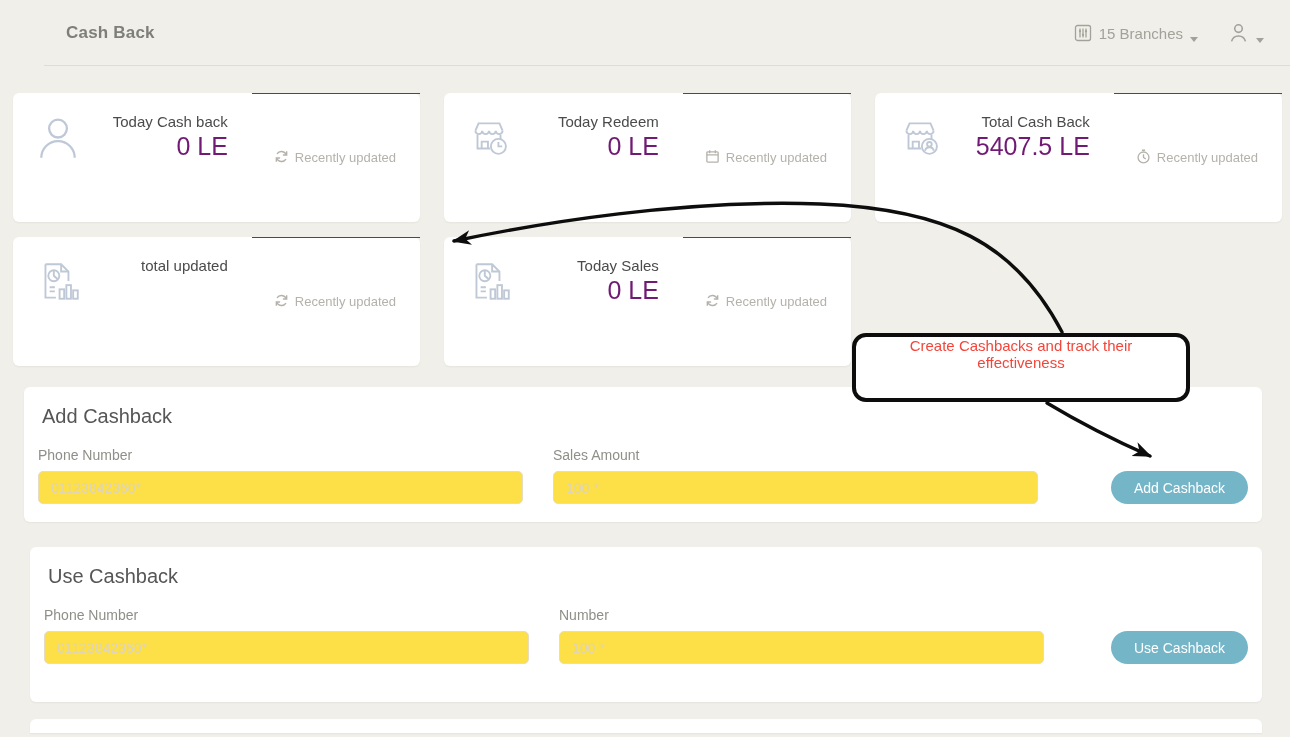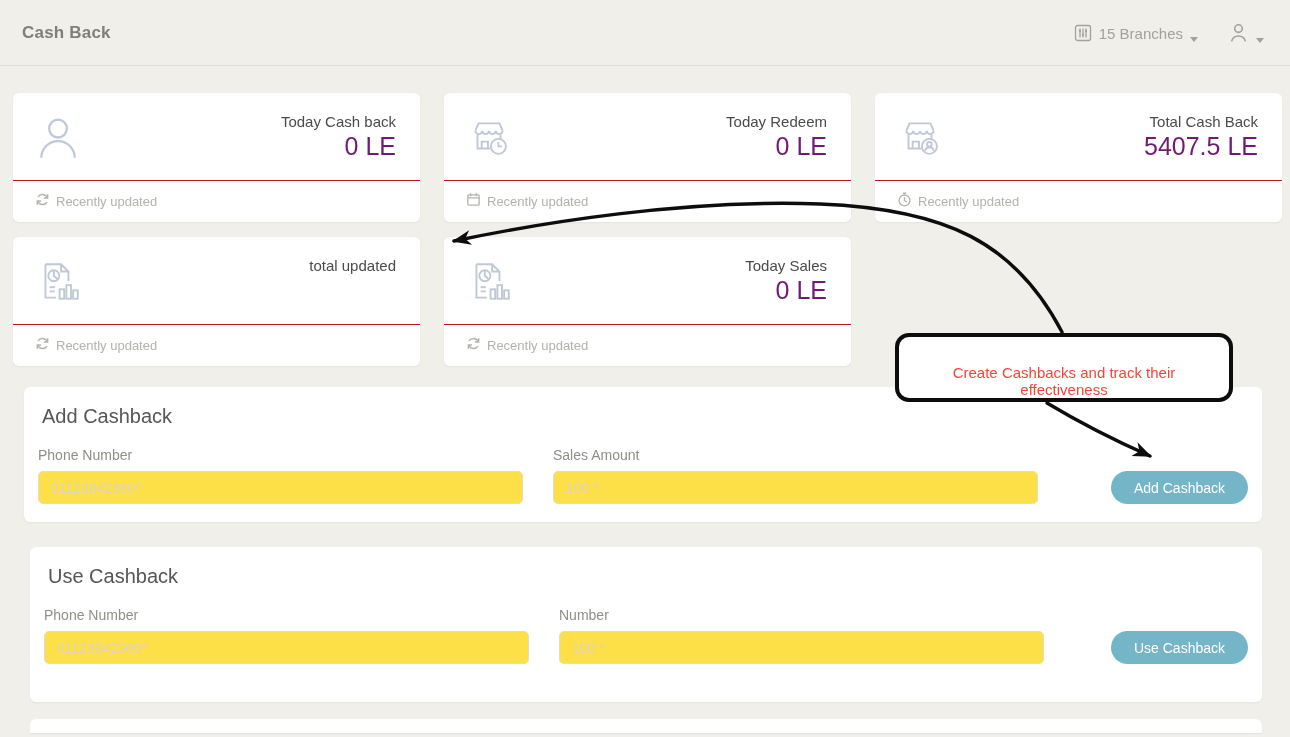--- a/index.html
+++ b/index.html
@@ -10,20 +10,21 @@
     overflow:hidden;
     font-family:"Liberation Sans","DejaVu Sans",sans-serif;
     color:#4b4b4b;
   }
   
   .header {
     height:66px;
     display:flex; align-items:center;
     padding:0 26px 0 22px;
     border-bottom:1px solid #dedcd3;
+    margin-left:44px;
   }
   .page-title { font-size:17px; font-weight:bold; color:#7f7f7a; letter-spacing:.2px; }
   .header-right { margin-left:auto; display:flex; align-items:center; gap:30px; }
   .branch-selector, .user-menu {
     display:flex; align-items:flex-end; gap:7px;
     color:#a2a29b; font-size:15px; cursor:pointer;
   }
   .caret {
     width:0; height:0; margin-top:2px;
     border-left:4.5px solid transparent;
@@ -36,21 +37,21 @@
     display:grid;
     grid-template-columns:repeat(3,1fr);
     column-gap:24px; row-gap:15px;
     padding:0 8px 0 13px;
     margin-top:27px;
   }
   .stat-card {
     background:#fff; border-radius:6px;
     box-shadow:0 1px 2px rgba(0,0,0,.05);
     height:129px;
-    display:flex; flex-direction:column;
+    display:flex; 
   }
   .stat-top {
     flex:1;
     display:flex; align-items:flex-start;
     padding:20px 24px 0 22px;
   }
   .stat-icon { width:46px; height:46px; margin-top:2px; }
   .stat-icon svg { width:46px; height:46px; }
   .stat-meta { margin-left:auto; text-align:right; }
   .stat-label { font-size:15px; color:#4b4b4b; margin-bottom:2px; }
@@ -101,26 +102,26 @@
     margin:17px 28px 0 30px;
     height:14px;
   }
   
   .arrows-overlay {
     position:absolute; left:0; top:0;
     width:1290px; height:737px;
     pointer-events:none; z-index:5;
   }
   .annotation-box {
-    position:absolute; left:895px; top:333px;
+    position:absolute; left:852px; top:333px;
     width:338px; height:69px;
     background:#fff;
     border:4px solid #0d0d0d;
     border-radius:14px;
-    display:flex; align-items:flex-end; justify-content:center;
+    display:flex; align-items:flex-start; justify-content:center;
     z-index:6;
   }
   .annotation-text { color:#f4453a; font-size:15px; text-align:center; padding:0 10px; }
 </style>
 </head>
 <body>
 
 <div class="header">
   <div class="page-title">Cash Back</div>
   <div class="header-right">

